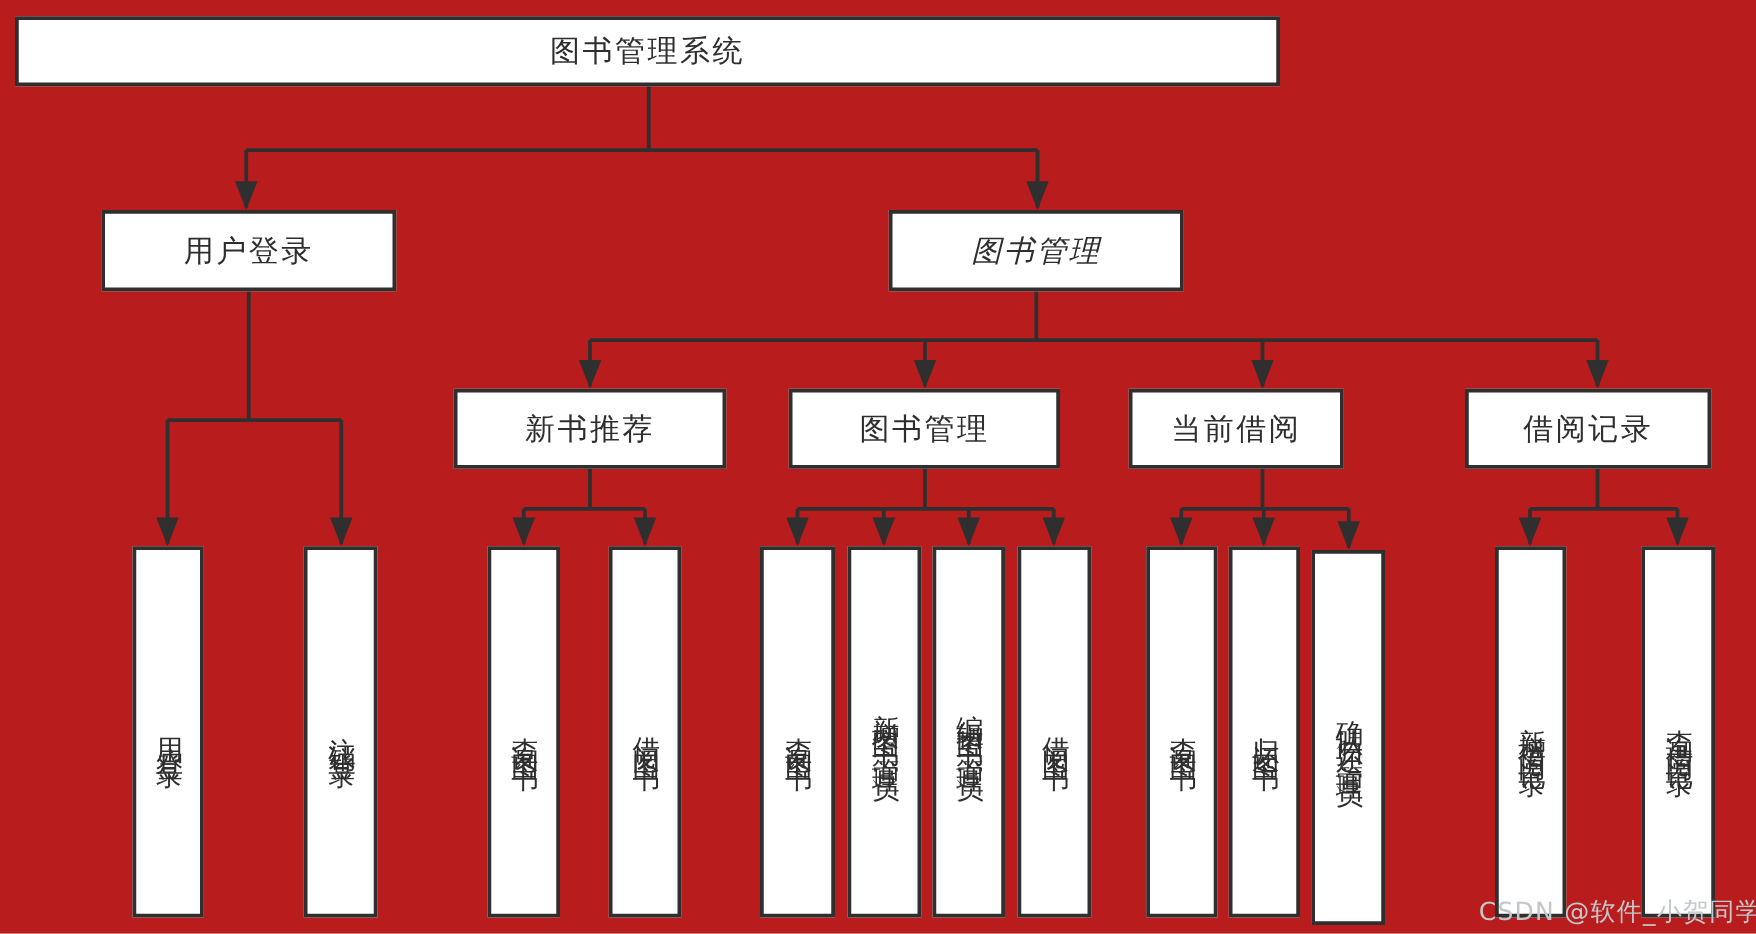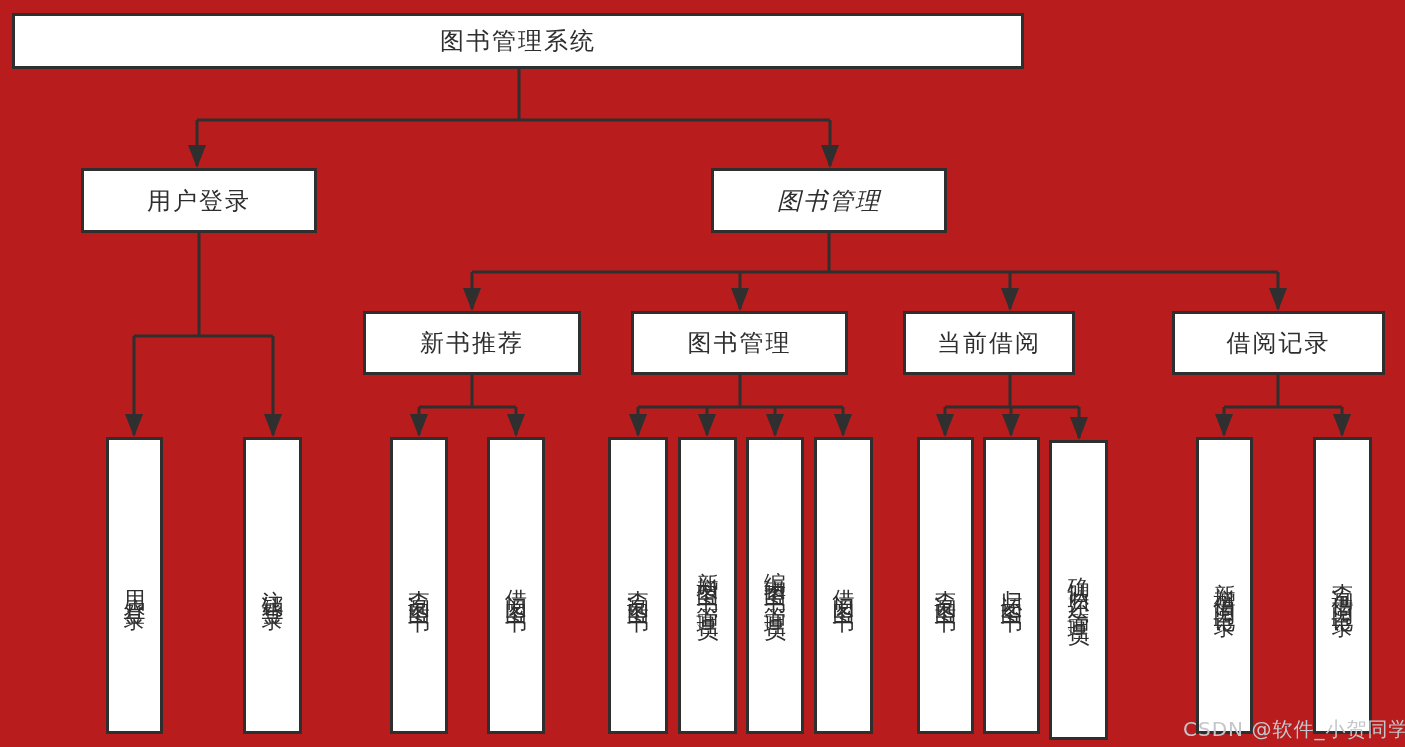--- a/index.html
+++ b/index.html
@@ -74,21 +74,21 @@
   </svg>
 
   <div class="box h" style="left:12px; top:13px; width:1012px; height:56px;">图书管理系统</div>
 
   <div class="box h" style="left:81px; top:168px; width:236px; height:65px;">用户登录</div>
   <div class="box h" style="left:711px; top:168px; width:236px; height:65px;font-style:italic;">图书管理</div>
 
   <div class="box h" style="left:363px; top:311px; width:218px; height:64px;text-align:right;">新书推荐</div>
   <div class="box h" style="left:631px; top:311px; width:217px; height:64px;">图书管理</div>
   <div class="box h" style="left:903px; top:311px; width:172px; height:64px;">当前借阅</div>
-  <div class="box h" style="left:1172px; top:311px; width:213px; height:64px;text-align:center;">借阅记录</div>
+  <div class="box h" style="left:1172px; top:311px; width:197px; height:64px;text-align:center;">借阅记录</div>
 
   <div class="box v" style="left:106px; top:437px; width:57px; height:297px;">用户登录</div>
   <div class="box v" style="left:243px; top:437px; width:59px; height:297px;">注销登录</div>
 
   <div class="box v" style="left:390px; top:437px; width:58px; height:297px;">查询图书</div>
   <div class="box v" style="left:487px; top:437px; width:58px; height:297px;">借阅图书</div>
 
   <div class="box v" style="left:608px; top:437px; width:60px; height:297px;">查询图书</div>
   <div class="box v" style="left:678px; top:437px; width:59px; height:297px;">新增图书（管理员）</div>
   <div class="box v" style="left:746px; top:437px; width:58px; height:297px;">编辑图书（管理员）</div>

